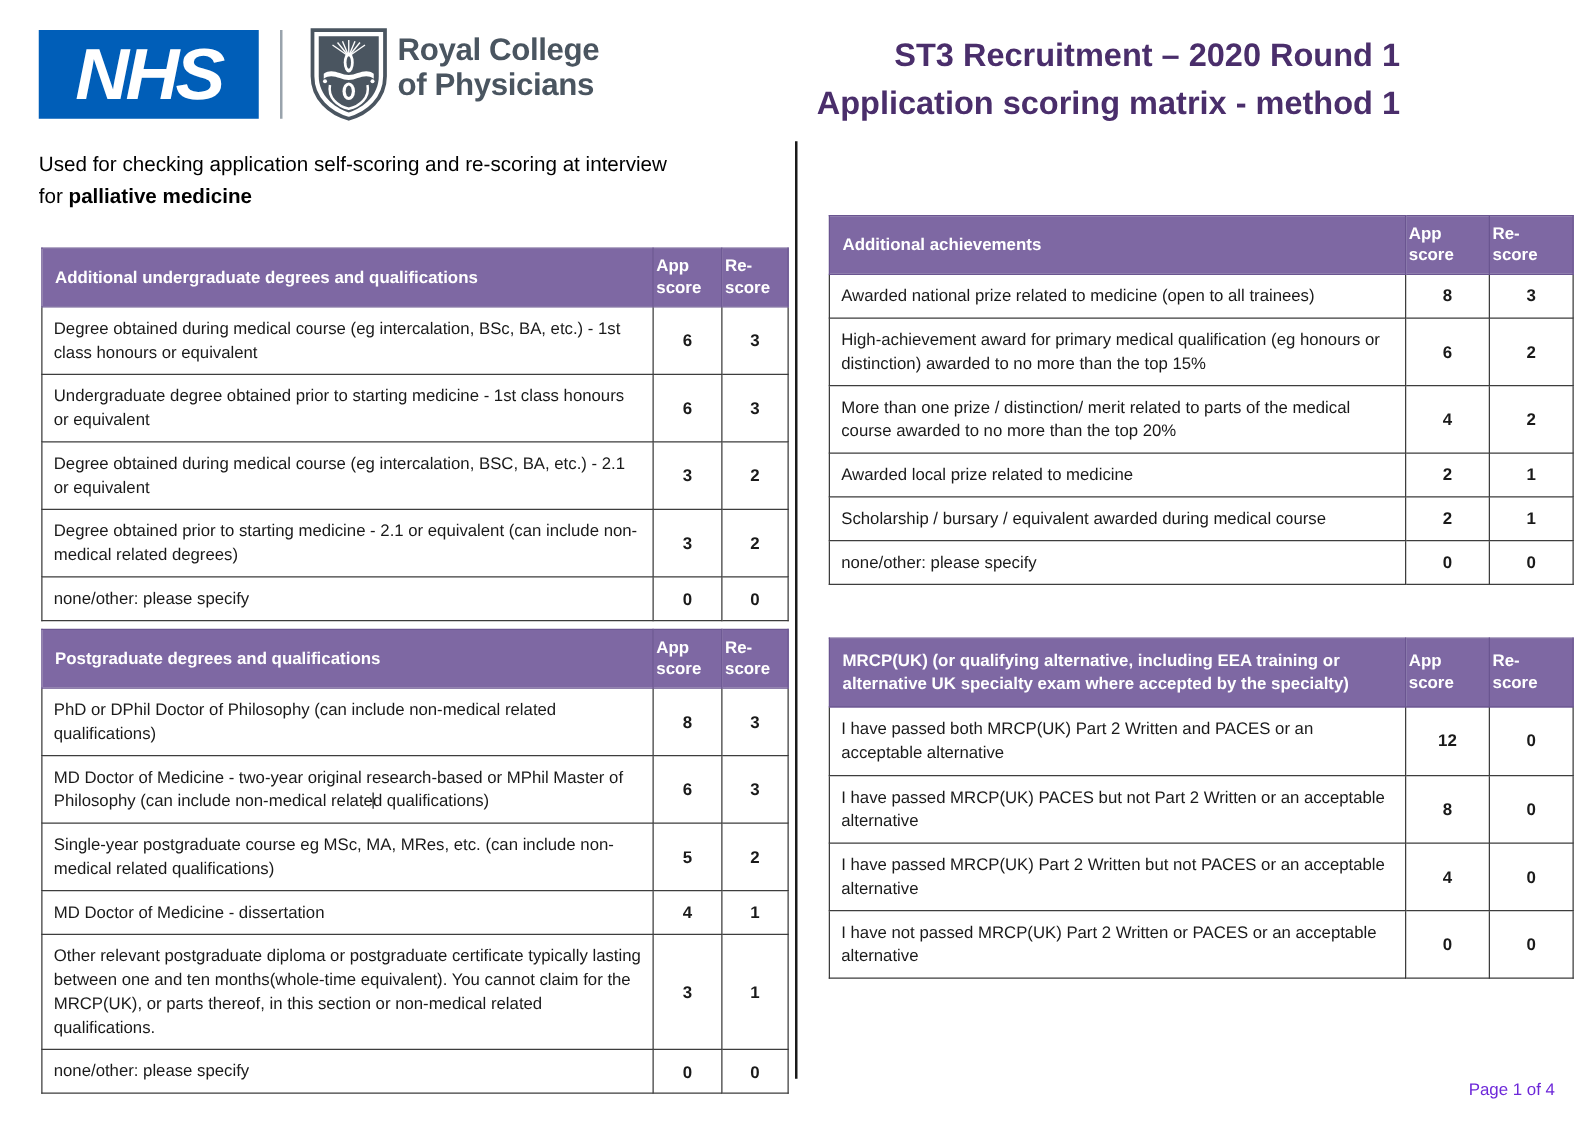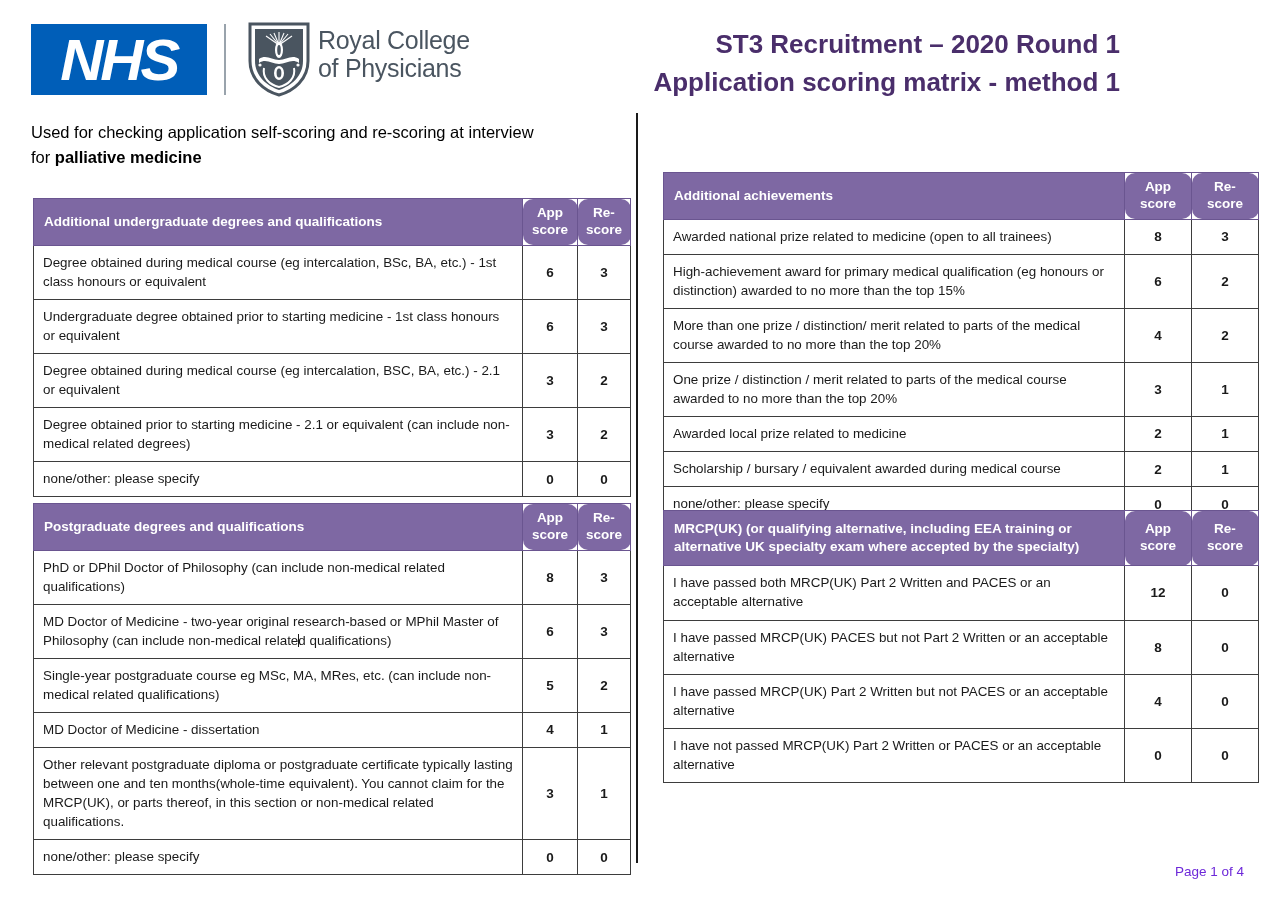--- a/index.html
+++ b/index.html
@@ -35,21 +35,21 @@
   #logo-divider {
     position: absolute; left: 224px; top: 24px;
     width: 2px; height: 71px; background: #99a3ac;
   }
   #rcp-shield {
     position: absolute; left: 248px; top: 21px;
     width: 62px; height: 76px;
   }
   #rcp-name {
     position: absolute; left: 318px; top: 26px;
-    font-size: 25px; font-weight: normal; line-height: 1.13;
+    font-size: 25px; font-weight: bold; line-height: 1.13;
     color: #4A5560; letter-spacing: -0.3px;
   }
   #doc-title {
     position: absolute; right: 24px; top: 26px;
     text-align: right;
     font-size: 26px; font-weight: bold; line-height: 1.45;
     color: #4A2E6B;
     white-space: nowrap;
   }
 
@@ -82,25 +82,23 @@
     background: #7E68A3;
     color: #ffffff;
     border-color: #6a5590;
     font-weight: bold;
     padding: 9px 10px;
     text-align: left;
     font-size: 13.5px;
     line-height: 1.35;
   }
   .score-table thead th.num {
-    text-align: center;
     padding: 6px 2px;
     font-size: 13.5px;
     line-height: 1.25;
-    border-radius: 10px;
   }
   .score-table tbody td.label {
     padding: 7px 9px 8px 9px;
     font-size: 13.4px;
     line-height: 1.42;
     text-align: left;
   }
   .score-table tbody td.num {
     text-align: center;
     font-weight: bold;
@@ -302,25 +300,20 @@
         <td class="label">High-achievement award for primary medical qualification (eg honours or distinction) awarded to no more than the top 15%</td>
         <td class="num">6</td>
         <td class="num">2</td>
       </tr>
       <tr>
         <td class="label">More than one prize / distinction/ merit related to parts of the medical course awarded to no more than the top 20%</td>
         <td class="num">4</td>
         <td class="num">2</td>
       </tr>
       <tr>
-        <td class="label">One prize / distinction / merit related to parts of the medical course awarded to no more than the top 20%</td>
-        <td class="num">3</td>
-        <td class="num">1</td>
-      </tr>
-      <tr>
         <td class="label">Awarded local prize related to medicine</td>
         <td class="num">2</td>
         <td class="num">1</td>
       </tr>
       <tr>
         <td class="label">Scholarship / bursary / equivalent awarded during medical course</td>
         <td class="num">2</td>
         <td class="num">1</td>
       </tr>
       <tr>

